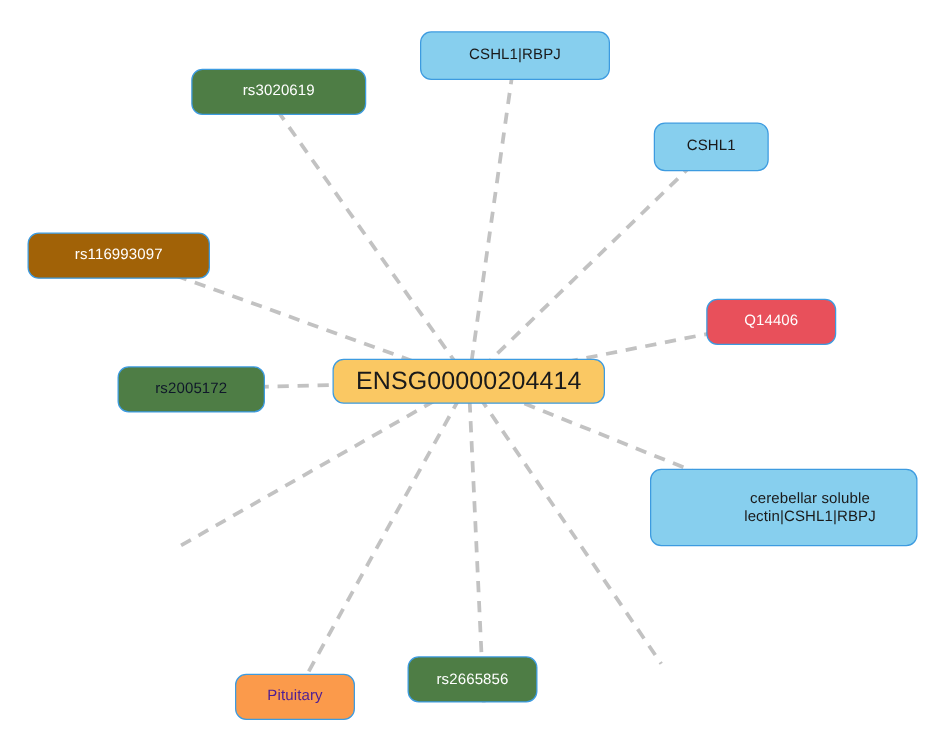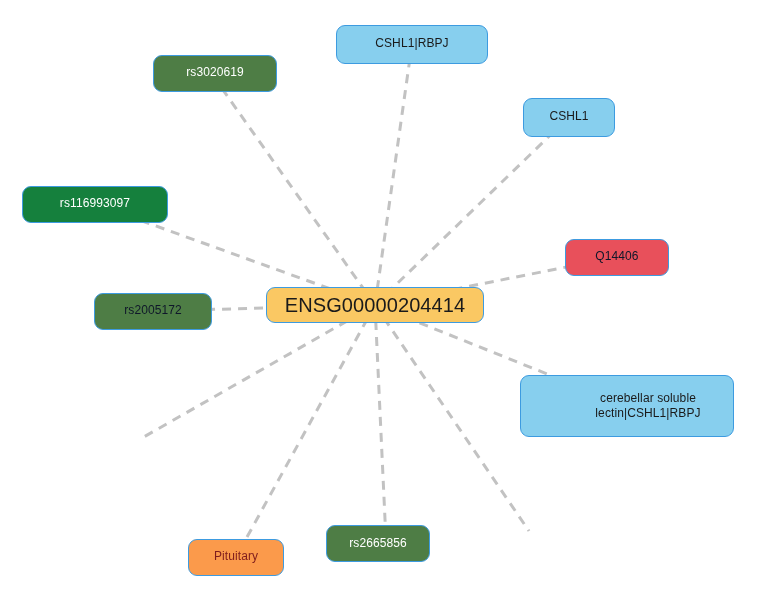--- a/index.html
+++ b/index.html
@@ -72,22 +72,22 @@
       <line x1="375" y1="305" x2="153" y2="311" stroke="#c2c2c2" stroke-width="3" stroke-linecap="butt" stroke-dasharray="9,7"></line>
       <line x1="375" y1="305" x2="142" y2="438" stroke="#c2c2c2" stroke-width="3" stroke-linecap="butt" stroke-dasharray="9,7"></line>
       <line x1="375" y1="305" x2="236" y2="557" stroke="#c2c2c2" stroke-width="3" stroke-linecap="butt" stroke-dasharray="9,7"></line>
       <line x1="375" y1="305" x2="387" y2="562" stroke="#c2c2c2" stroke-width="3" stroke-linecap="butt" stroke-dasharray="9,7"></line>
       <line x1="375" y1="305" x2="529" y2="531" stroke="#c2c2c2" stroke-width="3" stroke-linecap="butt" stroke-dasharray="9,7"></line>
     </svg>
   <div id="node-layer">
       <div class="node hub" style="left: 266px; top: 287px; width: 218px; height: 36px; background: rgb(250, 200, 99); color: rgb(26, 26, 26); border-color: rgb(61, 155, 224);">ENSG00000204414</div>
       <div class="node" style="left: 336px; top: 24.5px; width: 152px; height: 39px; background: rgb(135, 207, 238); color: rgb(26, 26, 26); border-color: rgb(61, 155, 224);">CSHL1|RBPJ</div>
       <div class="node" style="left: 523px; top: 97.5px; width: 92px; height: 39px; background: rgb(135, 207, 238); color: rgb(26, 26, 26); border-color: rgb(61, 155, 224);">CSHL1</div>
-      <div class="node" style="left: 565px; top: 238.5px; width: 104px; height: 37px; background: rgb(232, 80, 91); color: #0f172a; border-color: rgb(61, 155, 224);">Q14406</div>
+      <div class="node" style="left: 565px; top: 238.5px; width: 104px; height: 37px; background: rgb(232, 80, 91); color: #ffffff; border-color: rgb(61, 155, 224);">Q14406</div>
       <div class="node two-line" style="left: 520px; top: 375px; width: 214px; height: 62px; background: rgb(135, 207, 238); color: rgb(26, 26, 26); border-color: rgb(61, 155, 224); padding-left: 48px;">cerebellar soluble
 lectin|CSHL1|RBPJ</div>
-      <div class="node" style="left: 153px; top: 54.5px; width: 124px; height: 37px; background: rgb(78, 125, 69); color: rgb(255, 255, 255); border-color: rgb(61, 155, 224);">rs3020619</div>
-      <div class="node" style="left: 22px; top: 185.5px; width: 146px; height: 37px; background: #15803d; color: rgb(255, 255, 255); border-color: rgb(61, 155, 224);">rs116993097</div>
+      <div class="node" style="left: 153px; top: 54.5px; width: 140px; height: 37px; background: rgb(78, 125, 69); color: rgb(255, 255, 255); border-color: rgb(61, 155, 224);">rs3020619</div>
+      <div class="node" style="left: 22px; top: 185.5px; width: 146px; height: 37px; background: #a16207; color: rgb(255, 255, 255); border-color: rgb(61, 155, 224);">rs116993097</div>
       <div class="node" style="left: 94px; top: 292.5px; width: 118px; height: 37px; background: rgb(78, 125, 69); color: #0f172a; border-color: rgb(61, 155, 224);">rs2005172</div>
-      <div class="node" style="left: 188px; top: 538.5px; width: 96px; height: 37px; background: rgb(251, 154, 75); color: #7f1d1d; border-color: rgb(61, 155, 224);">Pituitary</div>
+      <div class="node" style="left: 188px; top: 538.5px; width: 96px; height: 37px; background: rgb(251, 154, 75); color: #4c1d95; border-color: rgb(61, 155, 224);">Pituitary</div>
       <div class="node" style="left: 326px; top: 525px; width: 104px; height: 37px; background: rgb(78, 125, 69); color: rgb(255, 255, 255); border-color: rgb(61, 155, 224);">rs2665856</div>
     </div>
 </div>
 
 </body></html>

